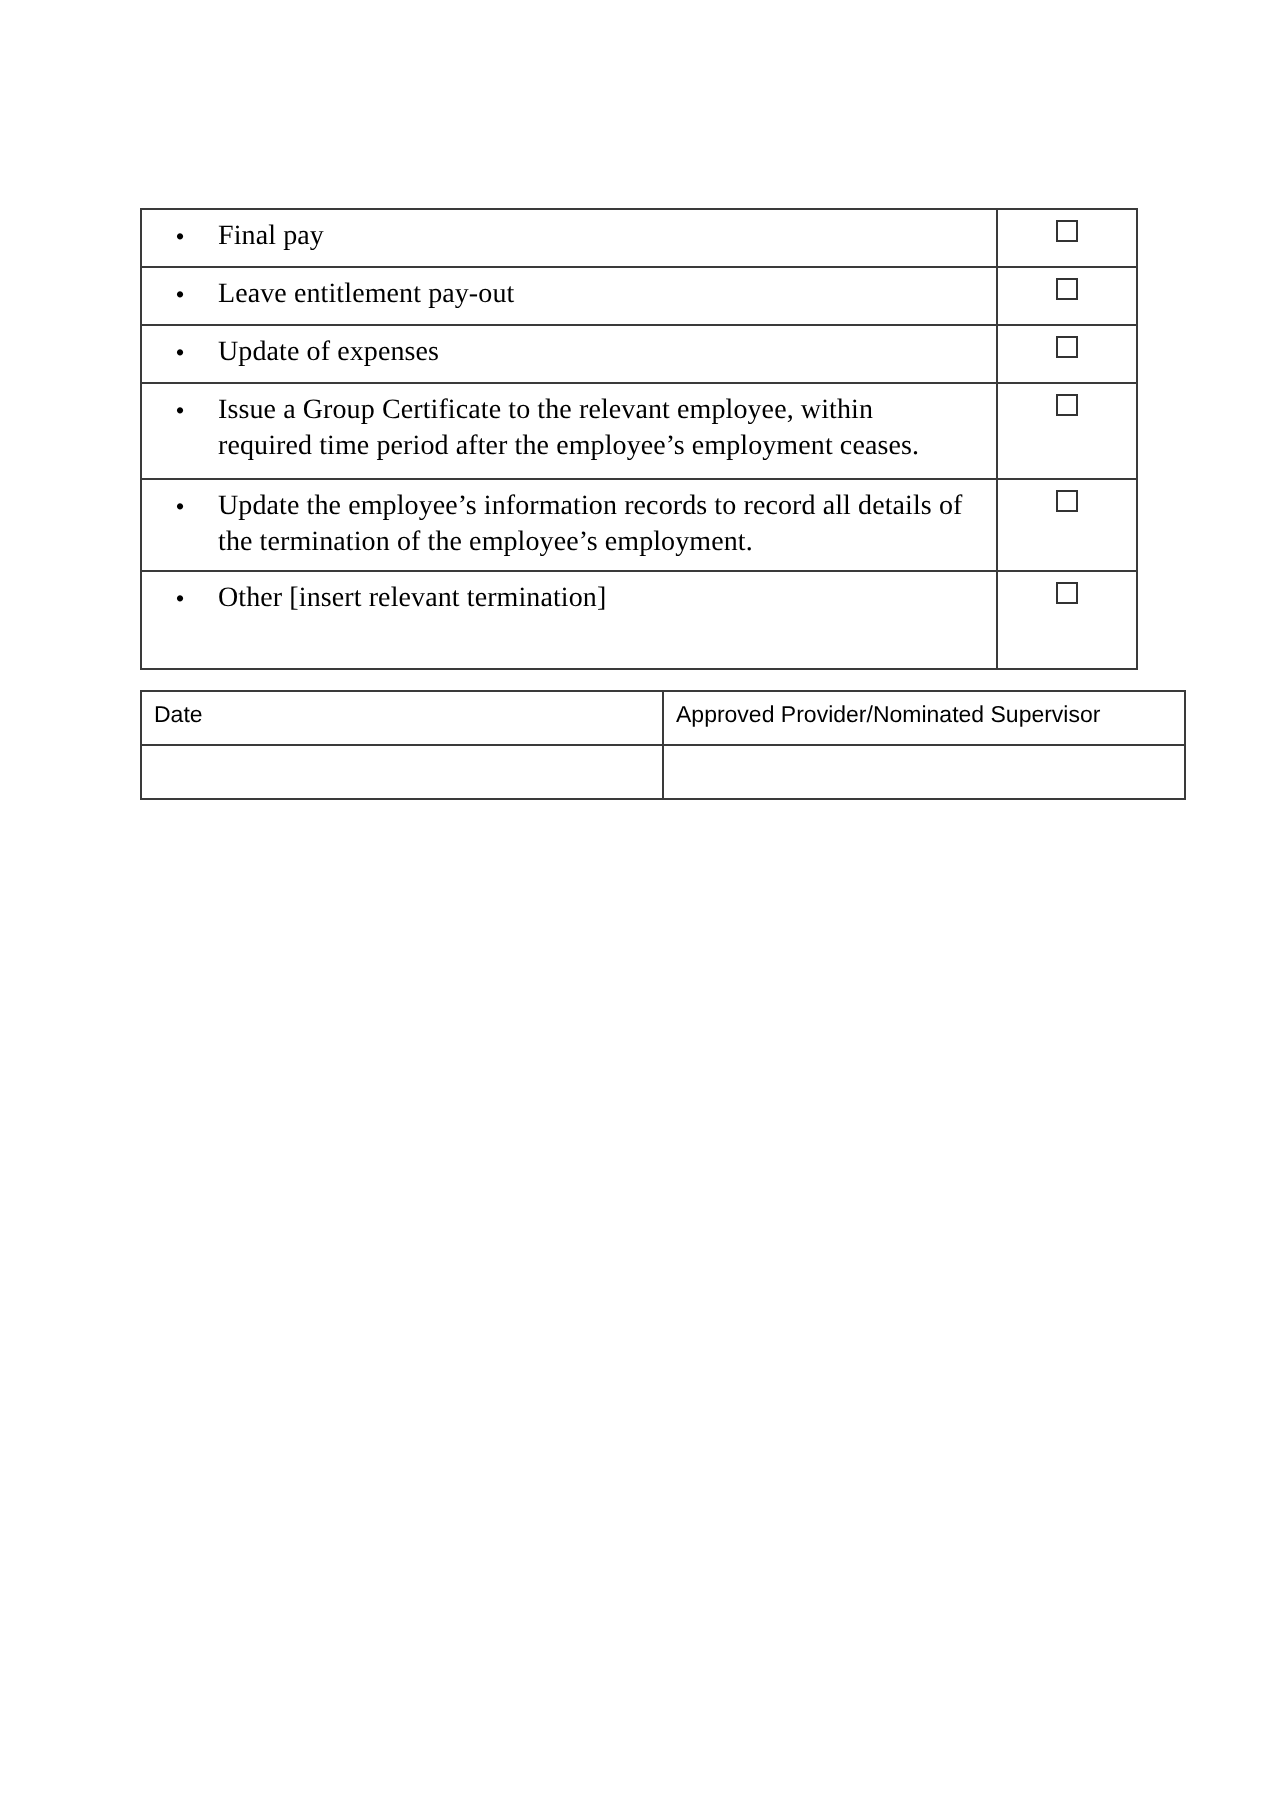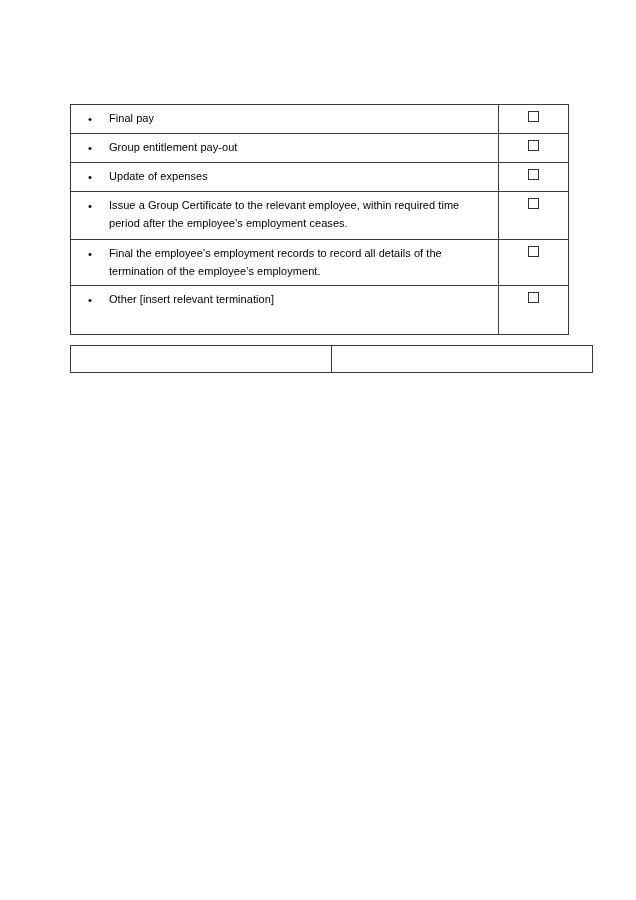--- a/index.html
+++ b/index.html
@@ -51,25 +51,26 @@
     flex: 0 0 auto;
     width: 38px;
     text-align: center;
     font-size: 11.5px;
     line-height: 17px;
     color: #000;
     padding-top: 1px;
   }
   .task-text {
     flex: 1 1 auto;
-    font-size: 11px;
+    font-size: 14px;
     line-height: 17.5px;
     color: #000;
     letter-spacing: 0.05px;
     padding-right: 4px;
+    font-family: Liberation Serif, serif;
   }
   .check-cell {
     text-align: center;
     padding: 4px 0 5px 0;
   }
   .checkbox-glyph {
     display: inline-block;
     width: 9px;
     height: 9px;
     border: 1.5px solid #333333;
@@ -125,21 +126,21 @@
         <td class="col-check check-cell">
           <span class="checkbox-glyph"></span>
         </td>
       </tr>
 
       <tr class="r-short">
         <td class="col-task">
           <div class="task-cell">
             <div class="task-inner">
               <span class="bullet">•</span>
-              <span class="task-text">Group entitlement pay-out</span>
+              <span class="task-text">Leave entitlement pay-out</span>
             </div>
           </div>
         </td>
         <td class="col-check check-cell">
           <span class="checkbox-glyph"></span>
         </td>
       </tr>
 
       <tr class="r-short">
         <td class="col-task">
@@ -167,21 +168,21 @@
         <td class="col-check check-cell">
           <span class="checkbox-glyph"></span>
         </td>
       </tr>
 
       <tr class="r-tall2">
         <td class="col-task">
           <div class="task-cell">
             <div class="task-inner">
               <span class="bullet">•</span>
-              <span class="task-text">Final the employee’s employment records to record all details of the termination of the employee’s employment.</span>
+              <span class="task-text">Update the employee’s information records to record all details of the termination of the employee’s employment.</span>
             </div>
           </div>
         </td>
         <td class="col-check check-cell">
           <span class="checkbox-glyph"></span>
         </td>
       </tr>
 
       <tr class="r-other">
         <td class="col-task">
@@ -195,20 +196,24 @@
         <td class="col-check check-cell">
           <span class="checkbox-glyph"></span>
         </td>
       </tr>
 
     </tbody>
   </table>
 
   <table class="sign-table">
     <tbody>
+      <tr>
+        <td class="sign-col-date">Date</td>
+        <td class="sign-col-sup">Approved Provider/Nominated Supervisor</td>
+      </tr>
       <tr class="sign-blank">
         <td class="sign-col-date"></td>
         <td class="sign-col-sup"></td>
       </tr>
     </tbody>
   </table>
 
 </div>
 
 </body></html>

